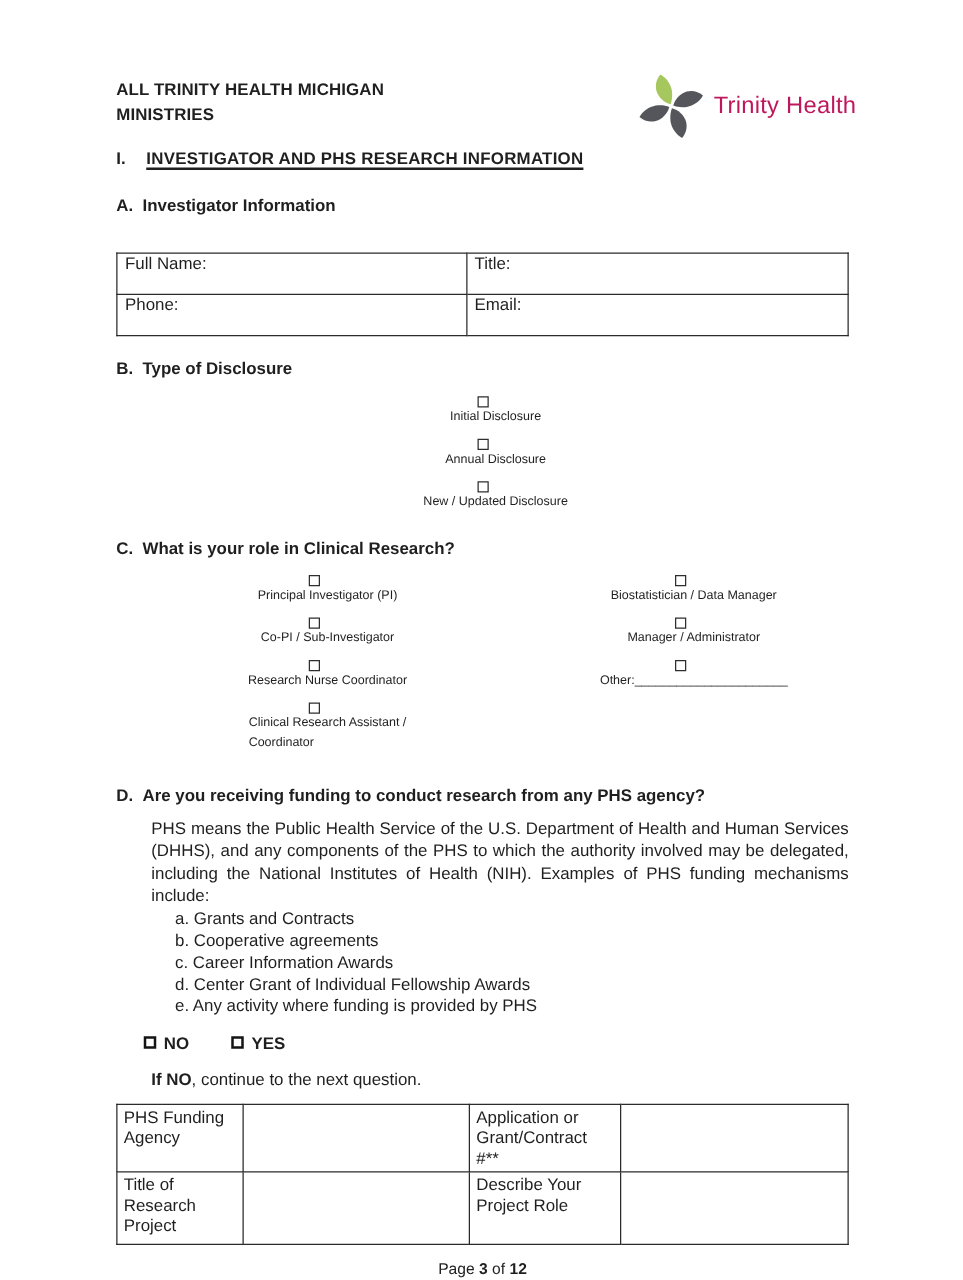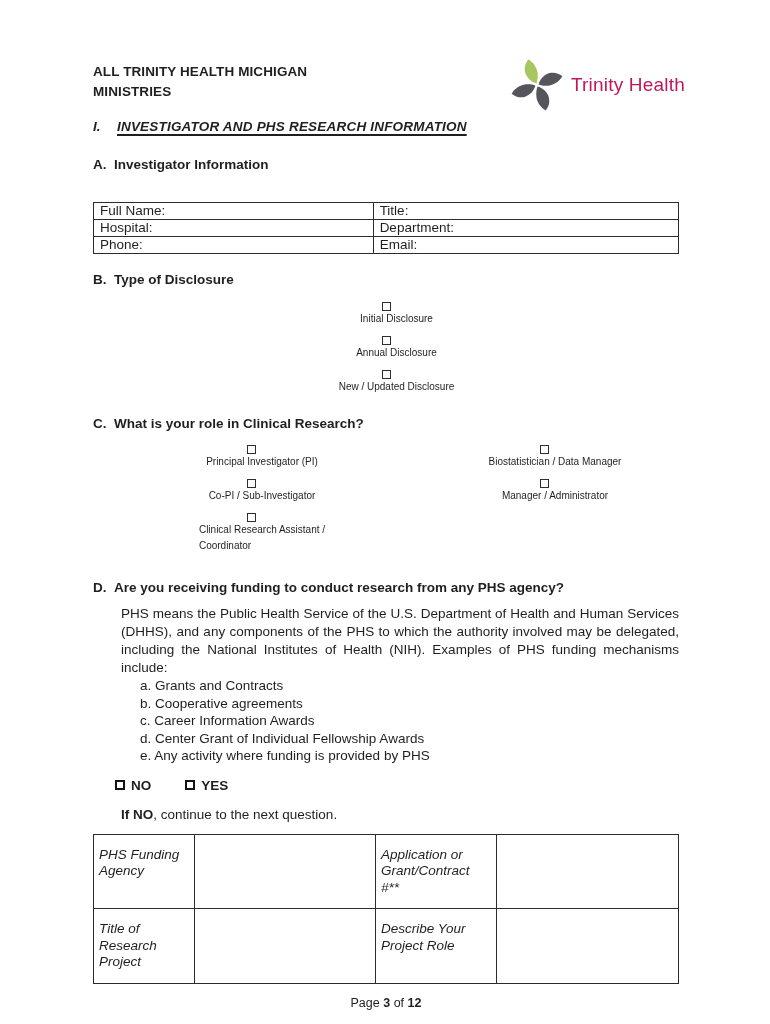--- a/index.html
+++ b/index.html
@@ -13,37 +13,37 @@
   .page { width:770px; height:1024px; padding:46px 91px 0 93px; position:relative;margin-top:16px; }
 
   
   .header { display:flex; justify-content:space-between; align-items:flex-start; height:44px; }
   .org-name { font-weight:bold; font-size:13.5px; line-height:20px; letter-spacing:.1px; white-space:pre-line; }
   .logo { display:flex; align-items:center; margin-top:-4px; margin-right:-6px; }
   .logo svg { width:54px; height:54px; }
   .logo-text { font-size:19px; color:#be185d; margin-left:7px; letter-spacing:.2px; }
 
   
-  .sec1 { margin-top:13px; font-weight:bold; font-size:13.5px;font-style:italic; }
+  .sec1 { margin-top:13px; font-weight:bold; font-size:13.5px; }
   .sec1 .numeral { display:inline-block; width:24px; }
   .sec1 .titletext { text-decoration:underline; text-decoration-thickness:1.5px; text-underline-offset:3px; letter-spacing:.2px; }
 
   
   .subheading { font-weight:bold; font-size:13.5px; }
   .subheading .letter { display:inline-block; width:21px; }
   .h-a { margin-top:23px; }
   .h-b { margin-top:18px; }
   .h-c { margin-top:21px; }
   .h-d { margin-top:19px; }
 
   
   table { border-collapse:collapse; width:586px; }
   td { border:1px solid #2b2b2b; font-size:13.5px; vertical-align:top; }
   .info-table { margin-top:30px; }
-  .info-table td { height:17px; line-height:16px; padding:0 0 0 6px; }
+  .info-table td { height:33px; line-height:16px; padding:0 0 0 6px; }
   .info-table .c1 { width:47.8%; }
   .info-table .c2 { width:52.2%; }
 
   
   .cb-list { margin-top:13px; }
   .cb-row { display:flex; align-items:center; margin-bottom:7px; font-size:10px; line-height:16px;flex-direction:column; }
   .cb { width:9px; height:9px; border:1px solid #2e2e2e; display:inline-block; flex:0 0 auto; margin-top:2px; }
   .cb-row .lbl { margin-left:21px; white-space:pre-line; }
 
   .two-col { display:flex; margin-top:12px; }
@@ -56,21 +56,21 @@
   .abc-list { margin-left:47px; font-size:13.5px; line-height:17.5px; }
   .noyes { margin-top:13px; margin-left:22px; display:flex; align-items:center; font-size:13.5px; font-weight:bold; }
   .cb-bold { width:10px; height:10px; border:2px solid #141414; display:inline-block; }
   .noyes .nlbl { margin-left:6px; }
   .noyes .gap { width:34px; }
   .p-yes { margin-top:17px; text-align:justify; }
   .p-no { margin-top:13px; }
 
   
   .phs-table { margin-top:10px; }
-  .phs-table td { padding:12px 5px; line-height:16.5px; font-size:13.5px; white-space:pre-line;font-style:italic; }
+  .phs-table td { padding:2px 5px; line-height:16.5px; font-size:13.5px; white-space:pre-line; }
   .phs-table .r1 td { height:51px; }
   .phs-table .r2 td { height:58px; }
   .phs-table .lc1 { width:101px; }
   .phs-table .ic1 { width:181px; }
   .phs-table .lc2 { width:121px; }
 
   .footer { margin-top:12px; text-align:center; font-size:12.5px; }
   .footer b { font-weight:bold; }
 </style>
 </head>
@@ -102,24 +102,20 @@
     <span class="letter">A.</span><span>Investigator Information</span>
   </div>
 
   <table class="info-table">
     <tbody>
         <tr>
       <td class="c1">Full Name:</td>
       <td class="c2">Title:</td>
     </tr>
     <tr>
-      <td class="c1">Hospital:</td>
-      <td class="c2">Department:</td>
-    </tr>
-    <tr>
       <td class="c1">Phone:</td>
       <td class="c2">Email:</td>
     </tr>
   </tbody>
     </table>
 
   <div class="subheading h-b">
     <span class="letter">B.</span><span>Type of Disclosure</span>
   </div>
 
@@ -147,32 +143,40 @@
       <div class="cb-row">
         <span class="cb"></span>
         <span class="lbl">Principal Investigator (PI)</span>
       </div>
       <div class="cb-row">
         <span class="cb"></span>
         <span class="lbl">Co-PI / Sub-Investigator</span>
       </div>
       <div class="cb-row">
         <span class="cb"></span>
+        <span class="lbl">Research Nurse Coordinator</span>
+      </div>
+      <div class="cb-row">
+        <span class="cb"></span>
         <span class="lbl">Clinical Research Assistant /
 Coordinator</span>
       </div>
     </div>
     <div class="col-right">
       <div class="cb-row">
         <span class="cb"></span>
         <span class="lbl">Biostatistician / Data Manager</span>
       </div>
       <div class="cb-row">
         <span class="cb"></span>
         <span class="lbl">Manager / Administrator</span>
+      </div>
+      <div class="cb-row">
+        <span class="cb"></span>
+        <span class="lbl">Other:______________________</span>
       </div>
     </div>
   </div>
 
   <div class="subheading h-d">
     <span class="letter">D.</span><span>Are you receiving funding to conduct research from any PHS agency?</span>
   </div>
 
   <p class="para p-d">PHS means the Public Health Service of the U.S. Department of Health and Human Services (DHHS), and any components of the PHS to which the authority involved may be delegated, including the National Institutes of Health (NIH). Examples of PHS funding mechanisms include:</p>
 

